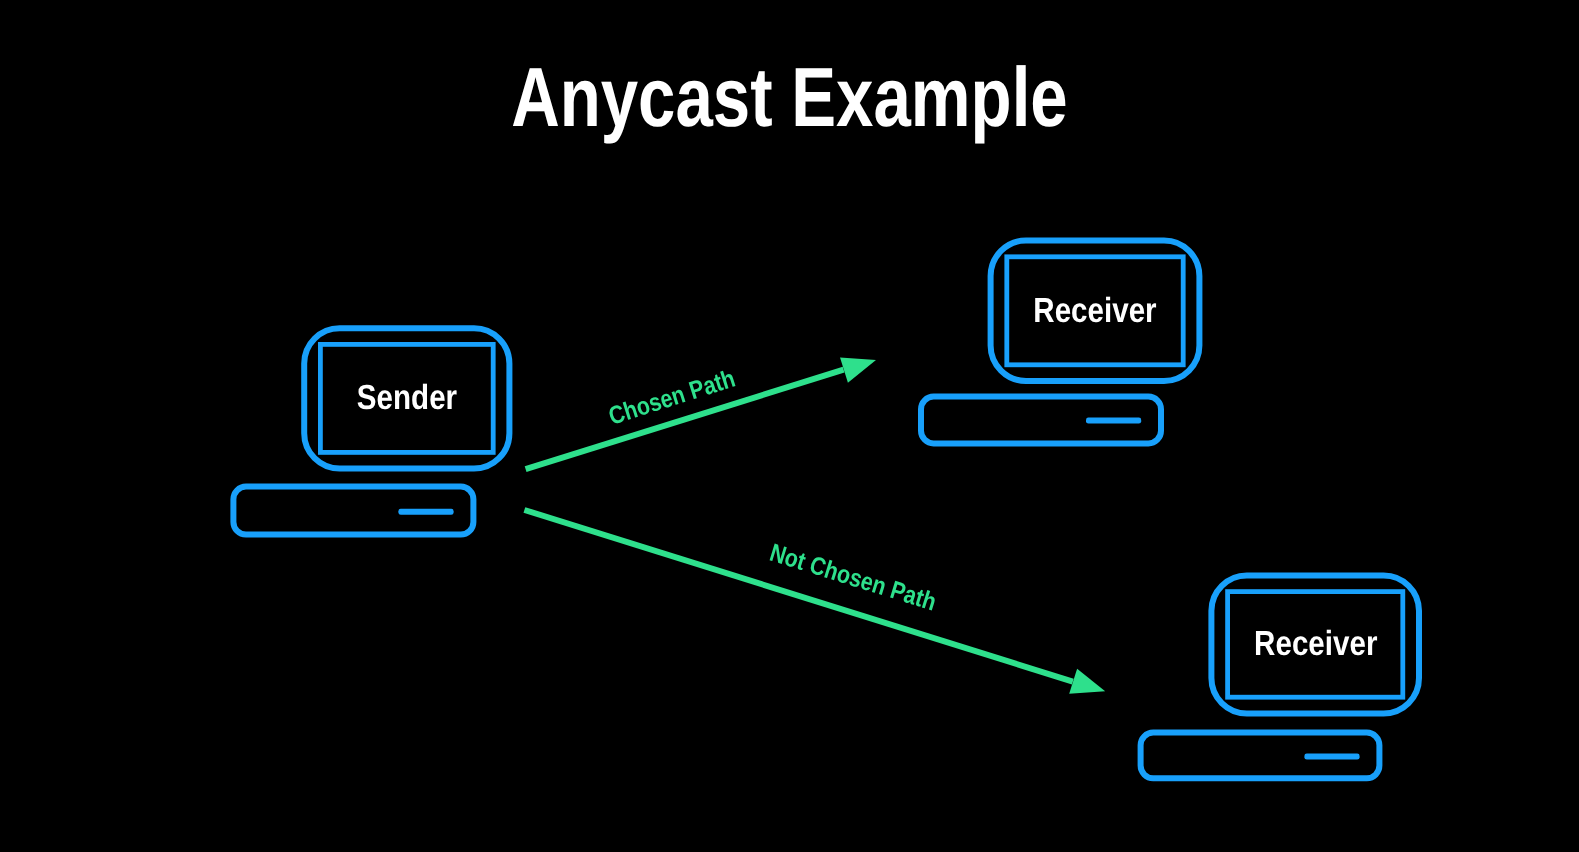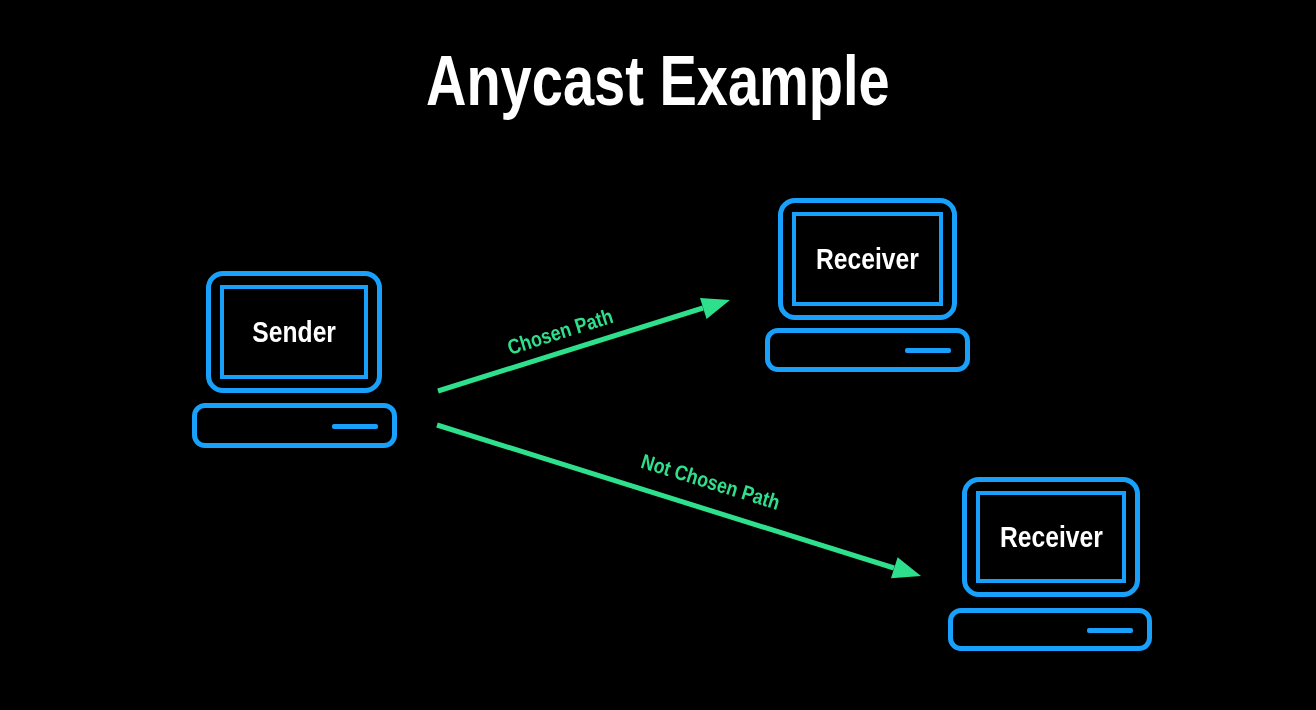--- a/index.html
+++ b/index.html
@@ -23,21 +23,22 @@
     text-align:center;color:var(--text-white);
     font-size:70px;font-weight:700;line-height:1.25;
   }
   .condense{display:inline-block;transform:scaleX(0.80);white-space:nowrap;}
 
   
   .computer{position:absolute;}
   .monitor{
     position:absolute;box-sizing:border-box;
     border:5px solid var(--device-outline);
-    border-radius:17px;
+    border-radius:32px;
+    margin-left:45px;
   }
   .screen{
     position:absolute;top:9px;left:9px;right:9px;bottom:9px;
     box-sizing:border-box;
     border:4px solid var(--device-outline);
     display:flex;align-items:center;justify-content:center;
   }
   .screen-label{
     color:var(--text-white);font-weight:700;font-size:29px;
     transform:scaleX(0.85);white-space:nowrap;

